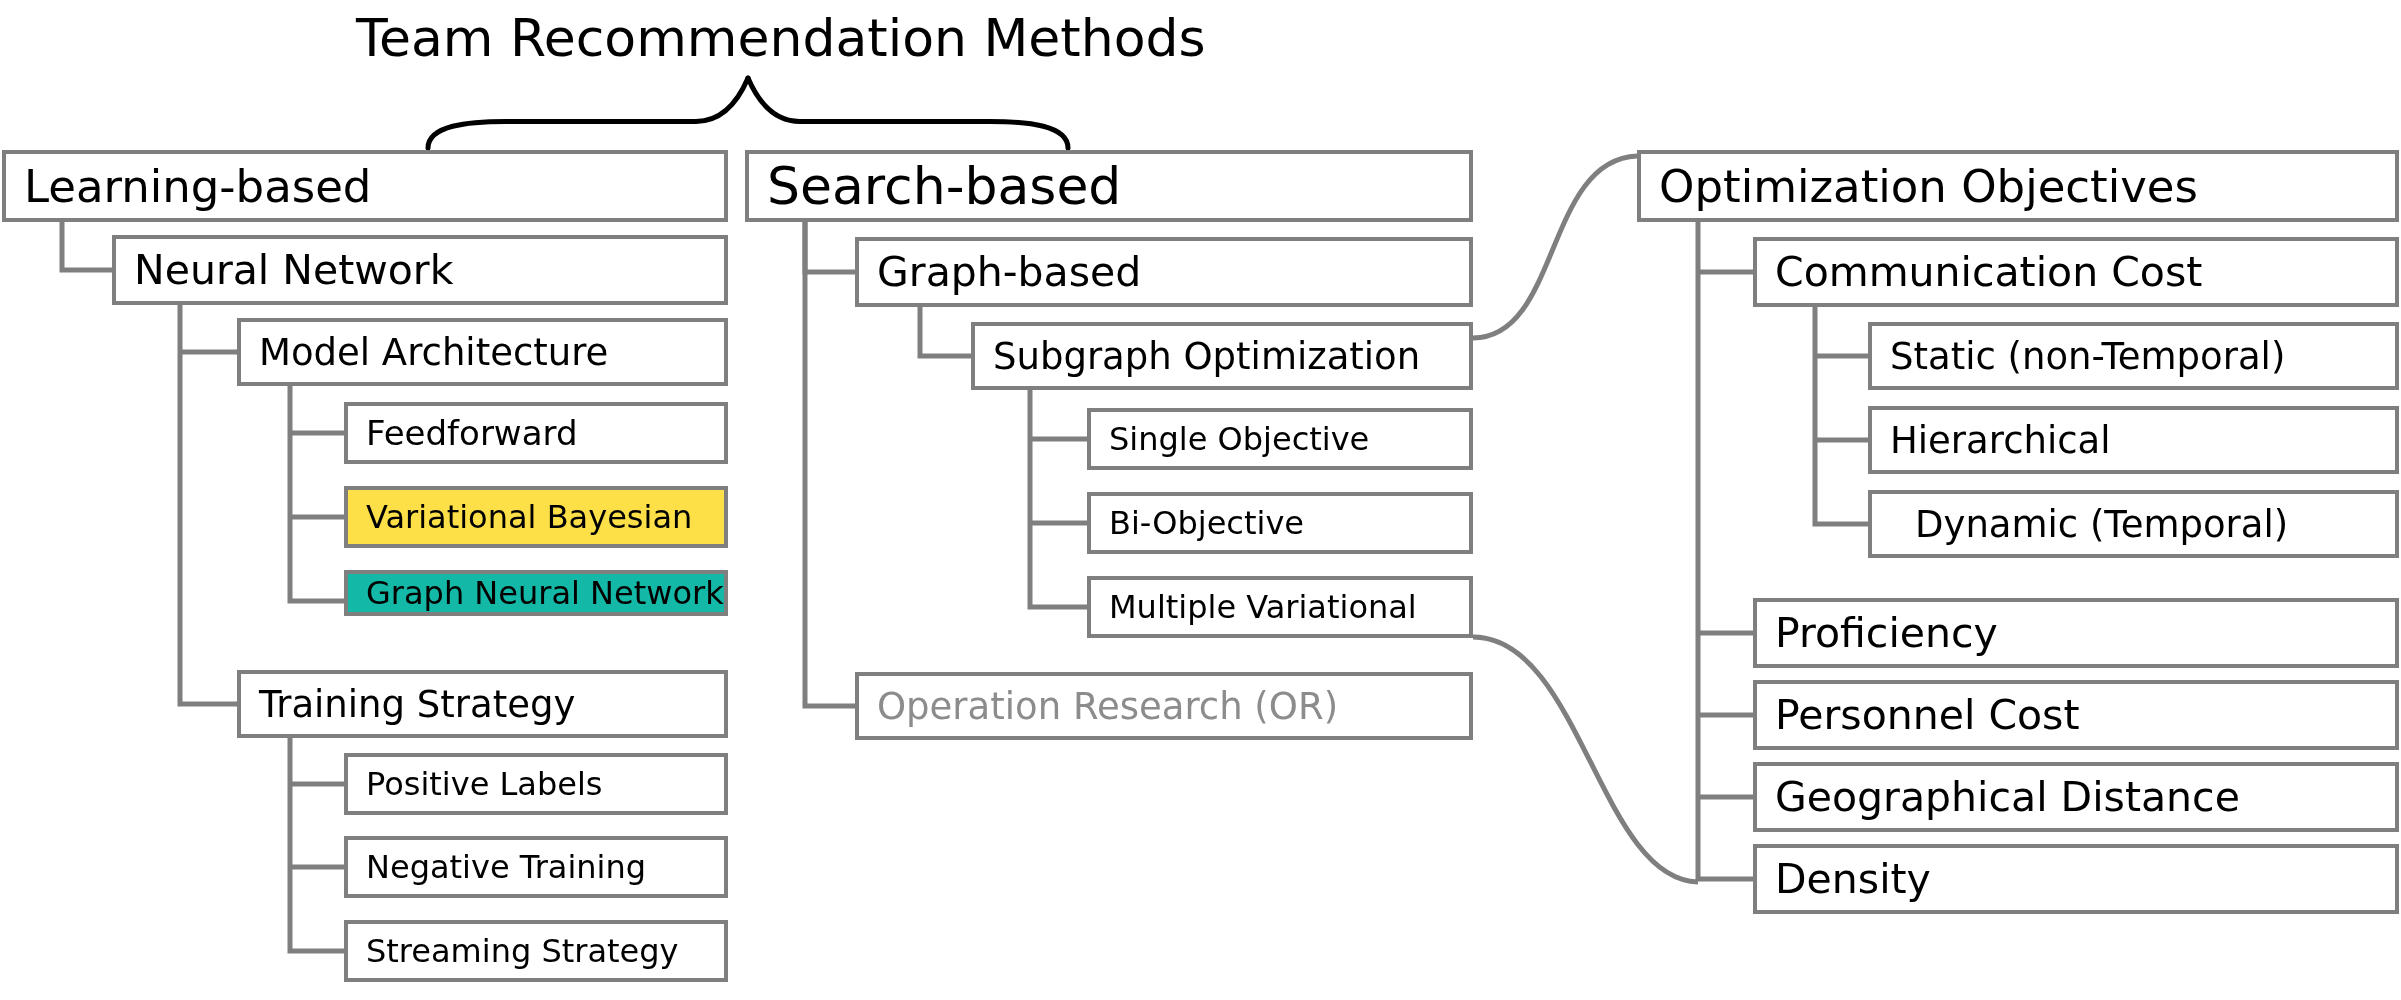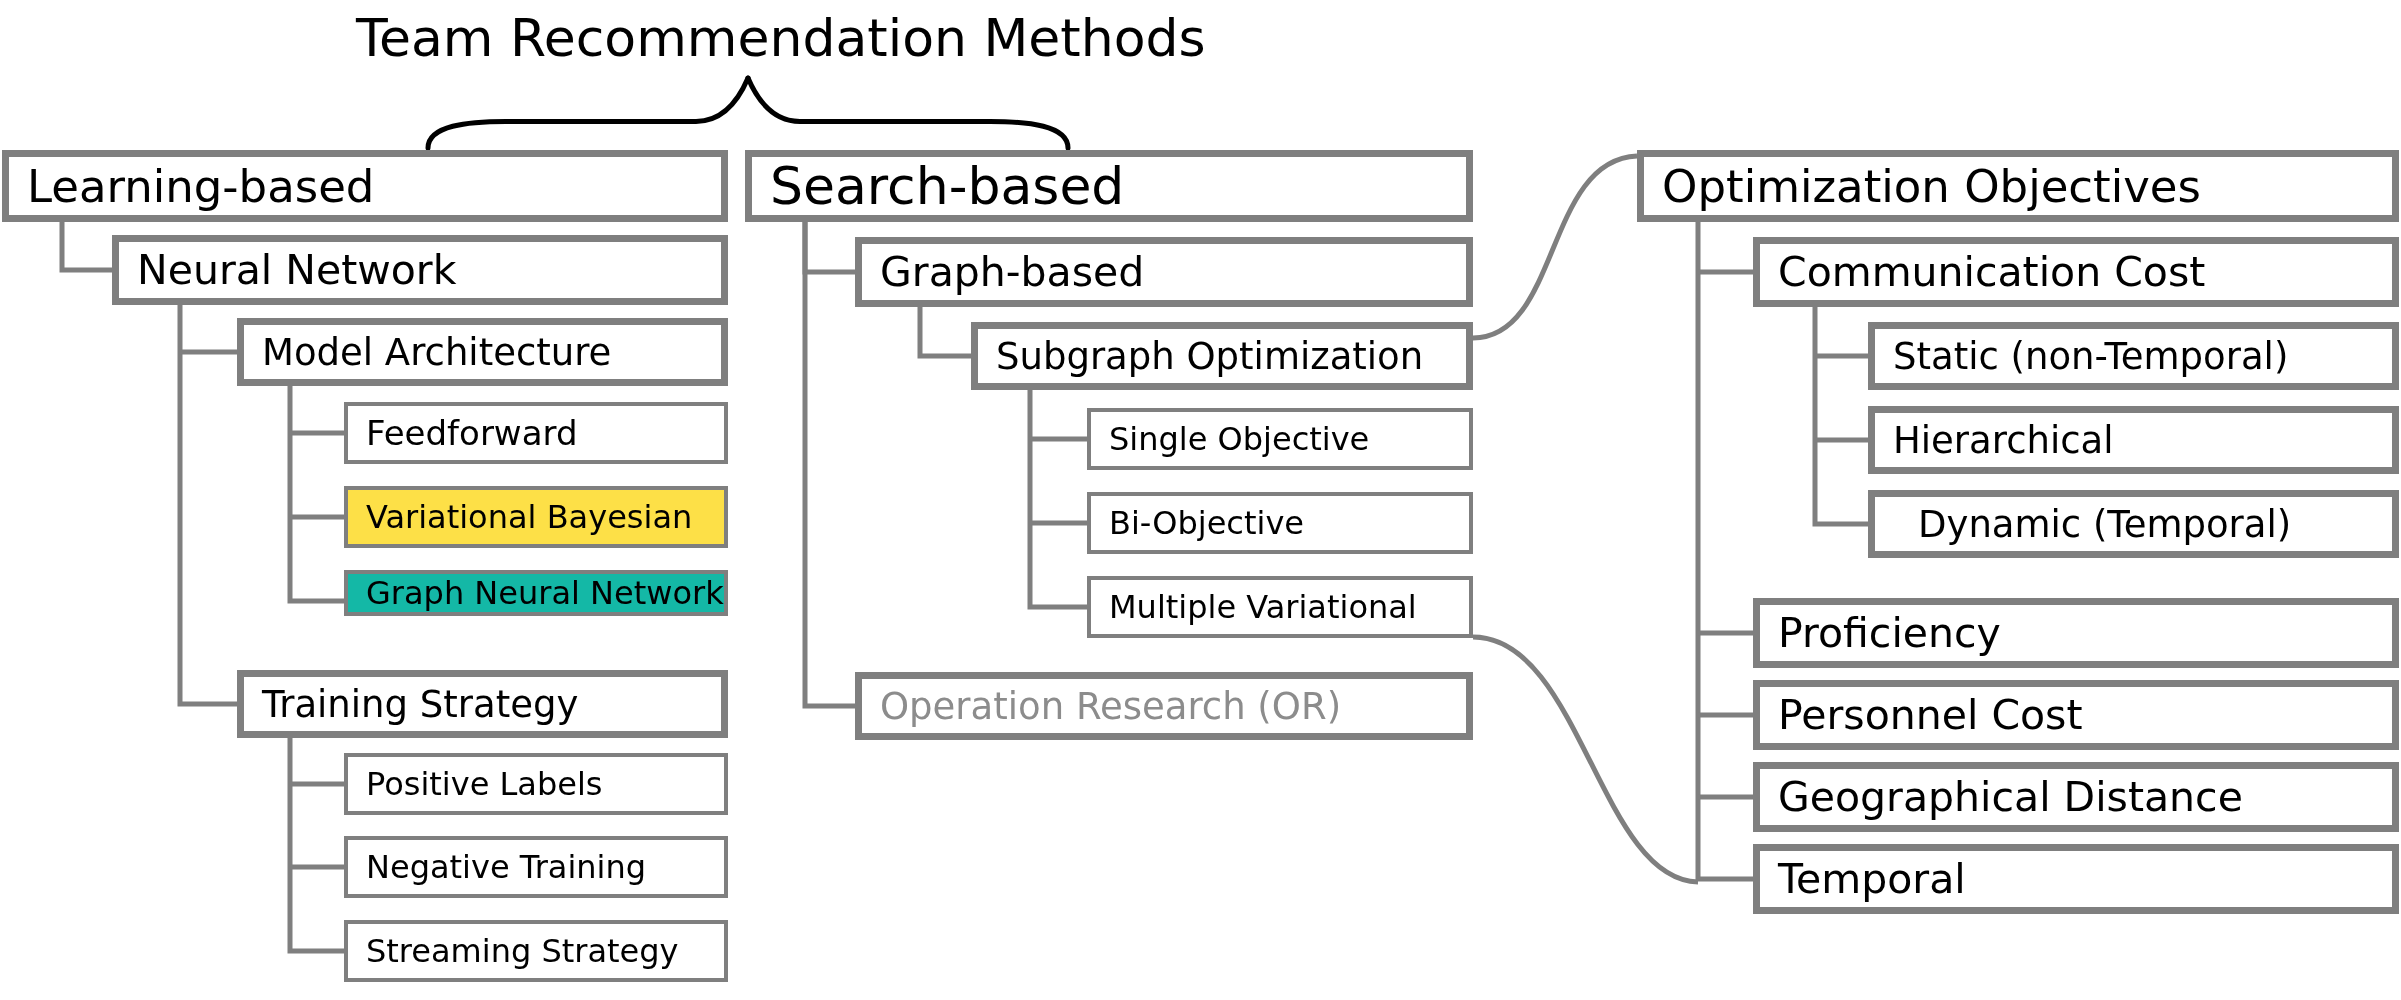--- a/index.html
+++ b/index.html
@@ -21,21 +21,21 @@
     position: absolute;
     left: 0; top: 0;
     width: 2401px;
     height: 1000px;
     pointer-events: none;
   }
   .node {
     position: absolute;
     box-sizing: border-box;
     background: #ffffff;
-    border: 7px solid #c4b5fd;
+    border: 4px solid #c4b5fd;
     display: flex;
     align-items: center;
     color: #000000;
     font-family: "DejaVu Sans", sans-serif;
     white-space: nowrap;
     z-index: 3;
   }
   .node.thin {
     border-width: 4px;
   }
@@ -165,17 +165,17 @@
       <div class="node" style="left: 1753px; top: 598px; width: 646px; height: 70px; border-color: rgb(127, 127, 127); background: rgb(255, 255, 255);">
         <span class="label" style="font-size: 41px;">Proficiency</span>
       </div>
       <div class="node" style="left: 1753px; top: 680px; width: 646px; height: 70px; border-color: rgb(127, 127, 127); background: rgb(255, 255, 255);">
         <span class="label" style="font-size: 41px;">Personnel Cost</span>
       </div>
       <div class="node" style="left: 1753px; top: 762px; width: 646px; height: 70px; border-color: rgb(127, 127, 127); background: rgb(255, 255, 255);">
         <span class="label" style="font-size: 41px;">Geographical Distance</span>
       </div>
       <div class="node" style="left: 1753px; top: 844px; width: 646px; height: 70px; border-color: rgb(127, 127, 127); background: rgb(255, 255, 255);">
-        <span class="label" style="font-size: 41px;">Temporal</span>
+        <span class="label" style="font-size: 41px;">Density</span>
       </div>
     </div>
 
 </div>
 
 </body></html>

